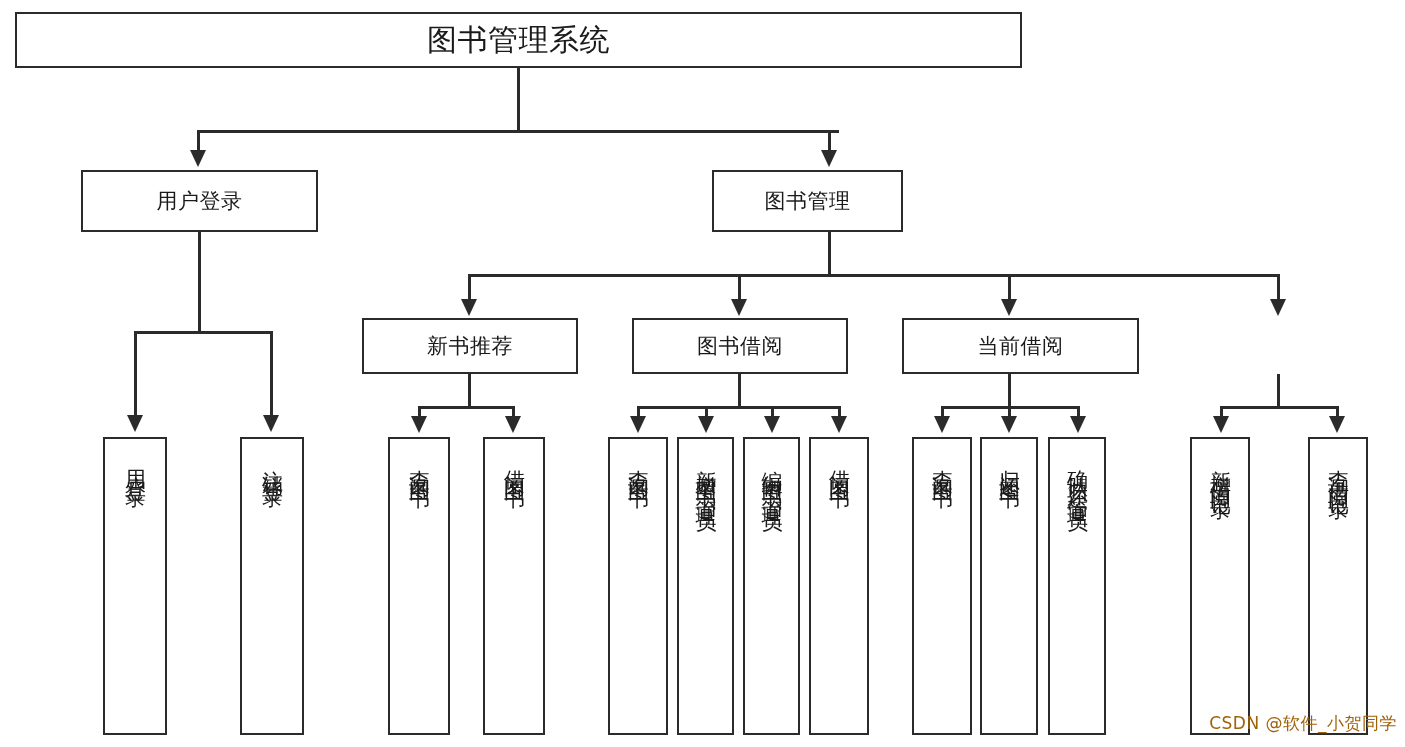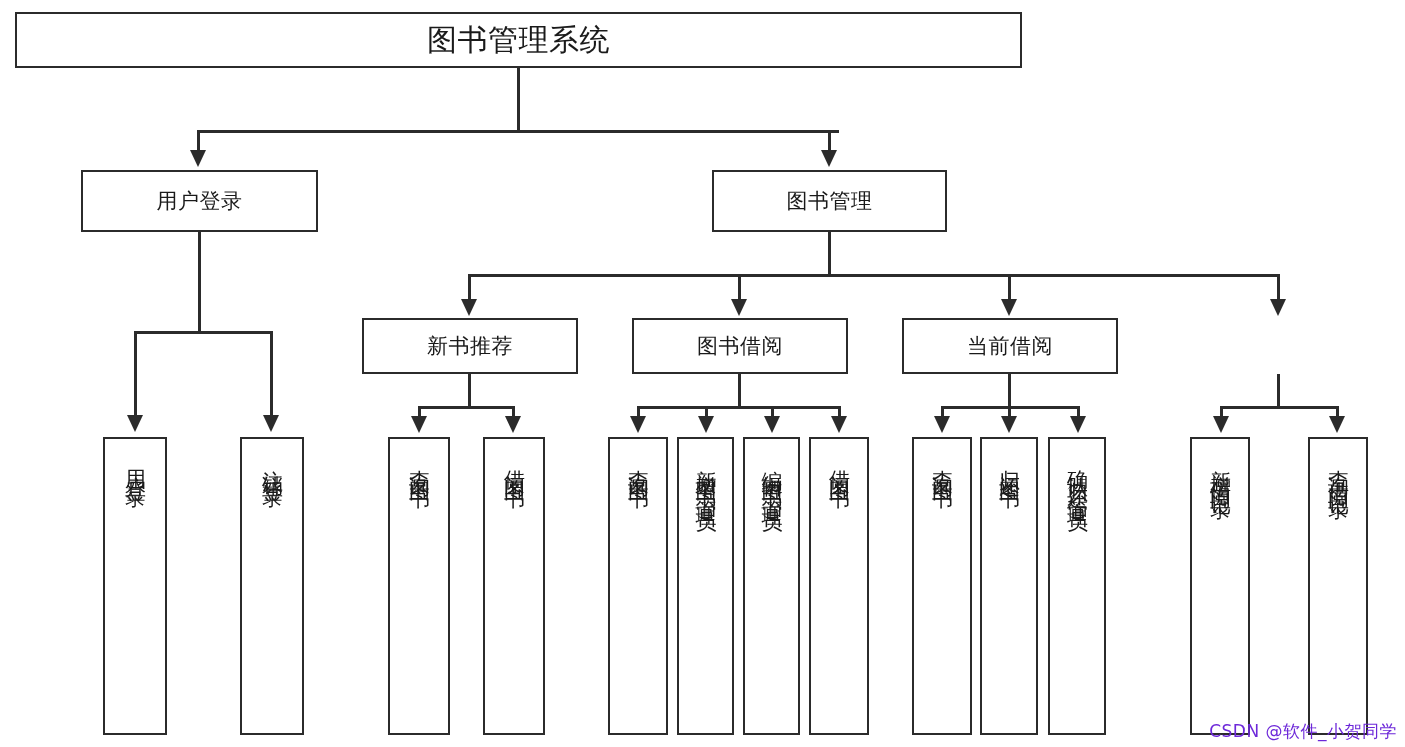--- a/index.html
+++ b/index.html
@@ -68,23 +68,23 @@
     width: 0;
     height: 0;
     border-left: 8px solid transparent;
     border-right: 8px solid transparent;
     border-top: 17px solid #2b2b2b;
     z-index: 2;
   }
   #watermark {
     position: absolute;
     right: 8px;
-    bottom: 4px;
+    bottom: 12px;
     font-size: 17px;
-    color: #6d28d9;
+    color: #a16207;
     letter-spacing: 0.5px;
     z-index: 5;
     user-select: none;
     white-space: nowrap;
   }
 </style>
 </head>
 <body>
 
 <div id="diagram-root">
@@ -97,21 +97,21 @@
   <div class="conn-h" style="left:197px; top:130px; width:642px;"></div>
   <div class="conn-v" style="left:197px; top:130px; height:22px;"></div>
   <div class="arrow-head" style="left:190px; top:150px;"></div>
   <div class="conn-v" style="left:828px; top:130px; height:22px;"></div>
   <div class="arrow-head" style="left:821px; top:150px;"></div>
 
   <div class="node horiz" id="node-user-login" style="left:81px; top:170px; width:237px; height:62px;">
     <span class="node-label">用户登录</span>
   </div>
 
-  <div class="node horiz" id="node-book-manage" style="left:712px; top:170px; width:235px; height:62px;">
+  <div class="node horiz" id="node-book-manage" style="left:712px; top:170px; width:191px; height:62px;">
     <span class="node-label">图书管理</span>
   </div>
 
   <div class="conn-v" style="left:198px; top:232px; height:101px;"></div>
   <div class="conn-h" style="left:134px; top:331px; width:139px;"></div>
   <div class="conn-v" style="left:134px; top:331px; height:86px;"></div>
   <div class="arrow-head" style="left:127px; top:415px;"></div>
   <div class="conn-v" style="left:270px; top:331px; height:86px;"></div>
   <div class="arrow-head" style="left:263px; top:415px;"></div>
 
@@ -125,21 +125,21 @@
   <div class="arrow-head" style="left:1001px; top:299px;"></div>
   <div class="conn-v" style="left:1277px; top:274px; height:27px;"></div>
   <div class="arrow-head" style="left:1270px; top:299px;"></div>
 
   <div class="node horiz" id="node-book-borrow" style="left:632px; top:318px; width:216px; height:56px;">
     <span class="node-label">图书借阅</span>
   </div>
   <div class="node horiz" id="node-new-book-rec" style="left:362px; top:318px; width:216px; height:56px;">
     <span class="node-label">新书推荐</span>
   </div>
-  <div class="node horiz" id="node-current-borrow" style="left:902px; top:318px; width:216px; height:56px;">
+  <div class="node horiz" id="node-current-borrow" style="left:902px; top:318px; width:237px; height:56px;">
     <span class="node-label">当前借阅</span>
   </div>
 
   <div class="conn-v" style="left:468px; top:374px; height:34px;"></div>
   <div class="conn-h" style="left:418px; top:406px; width:97px;"></div>
   <div class="conn-v" style="left:418px; top:406px; height:12px;"></div>
   <div class="arrow-head" style="left:411px; top:416px;"></div>
   <div class="conn-v" style="left:512px; top:406px; height:12px;"></div>
   <div class="arrow-head" style="left:505px; top:416px;"></div>
 

